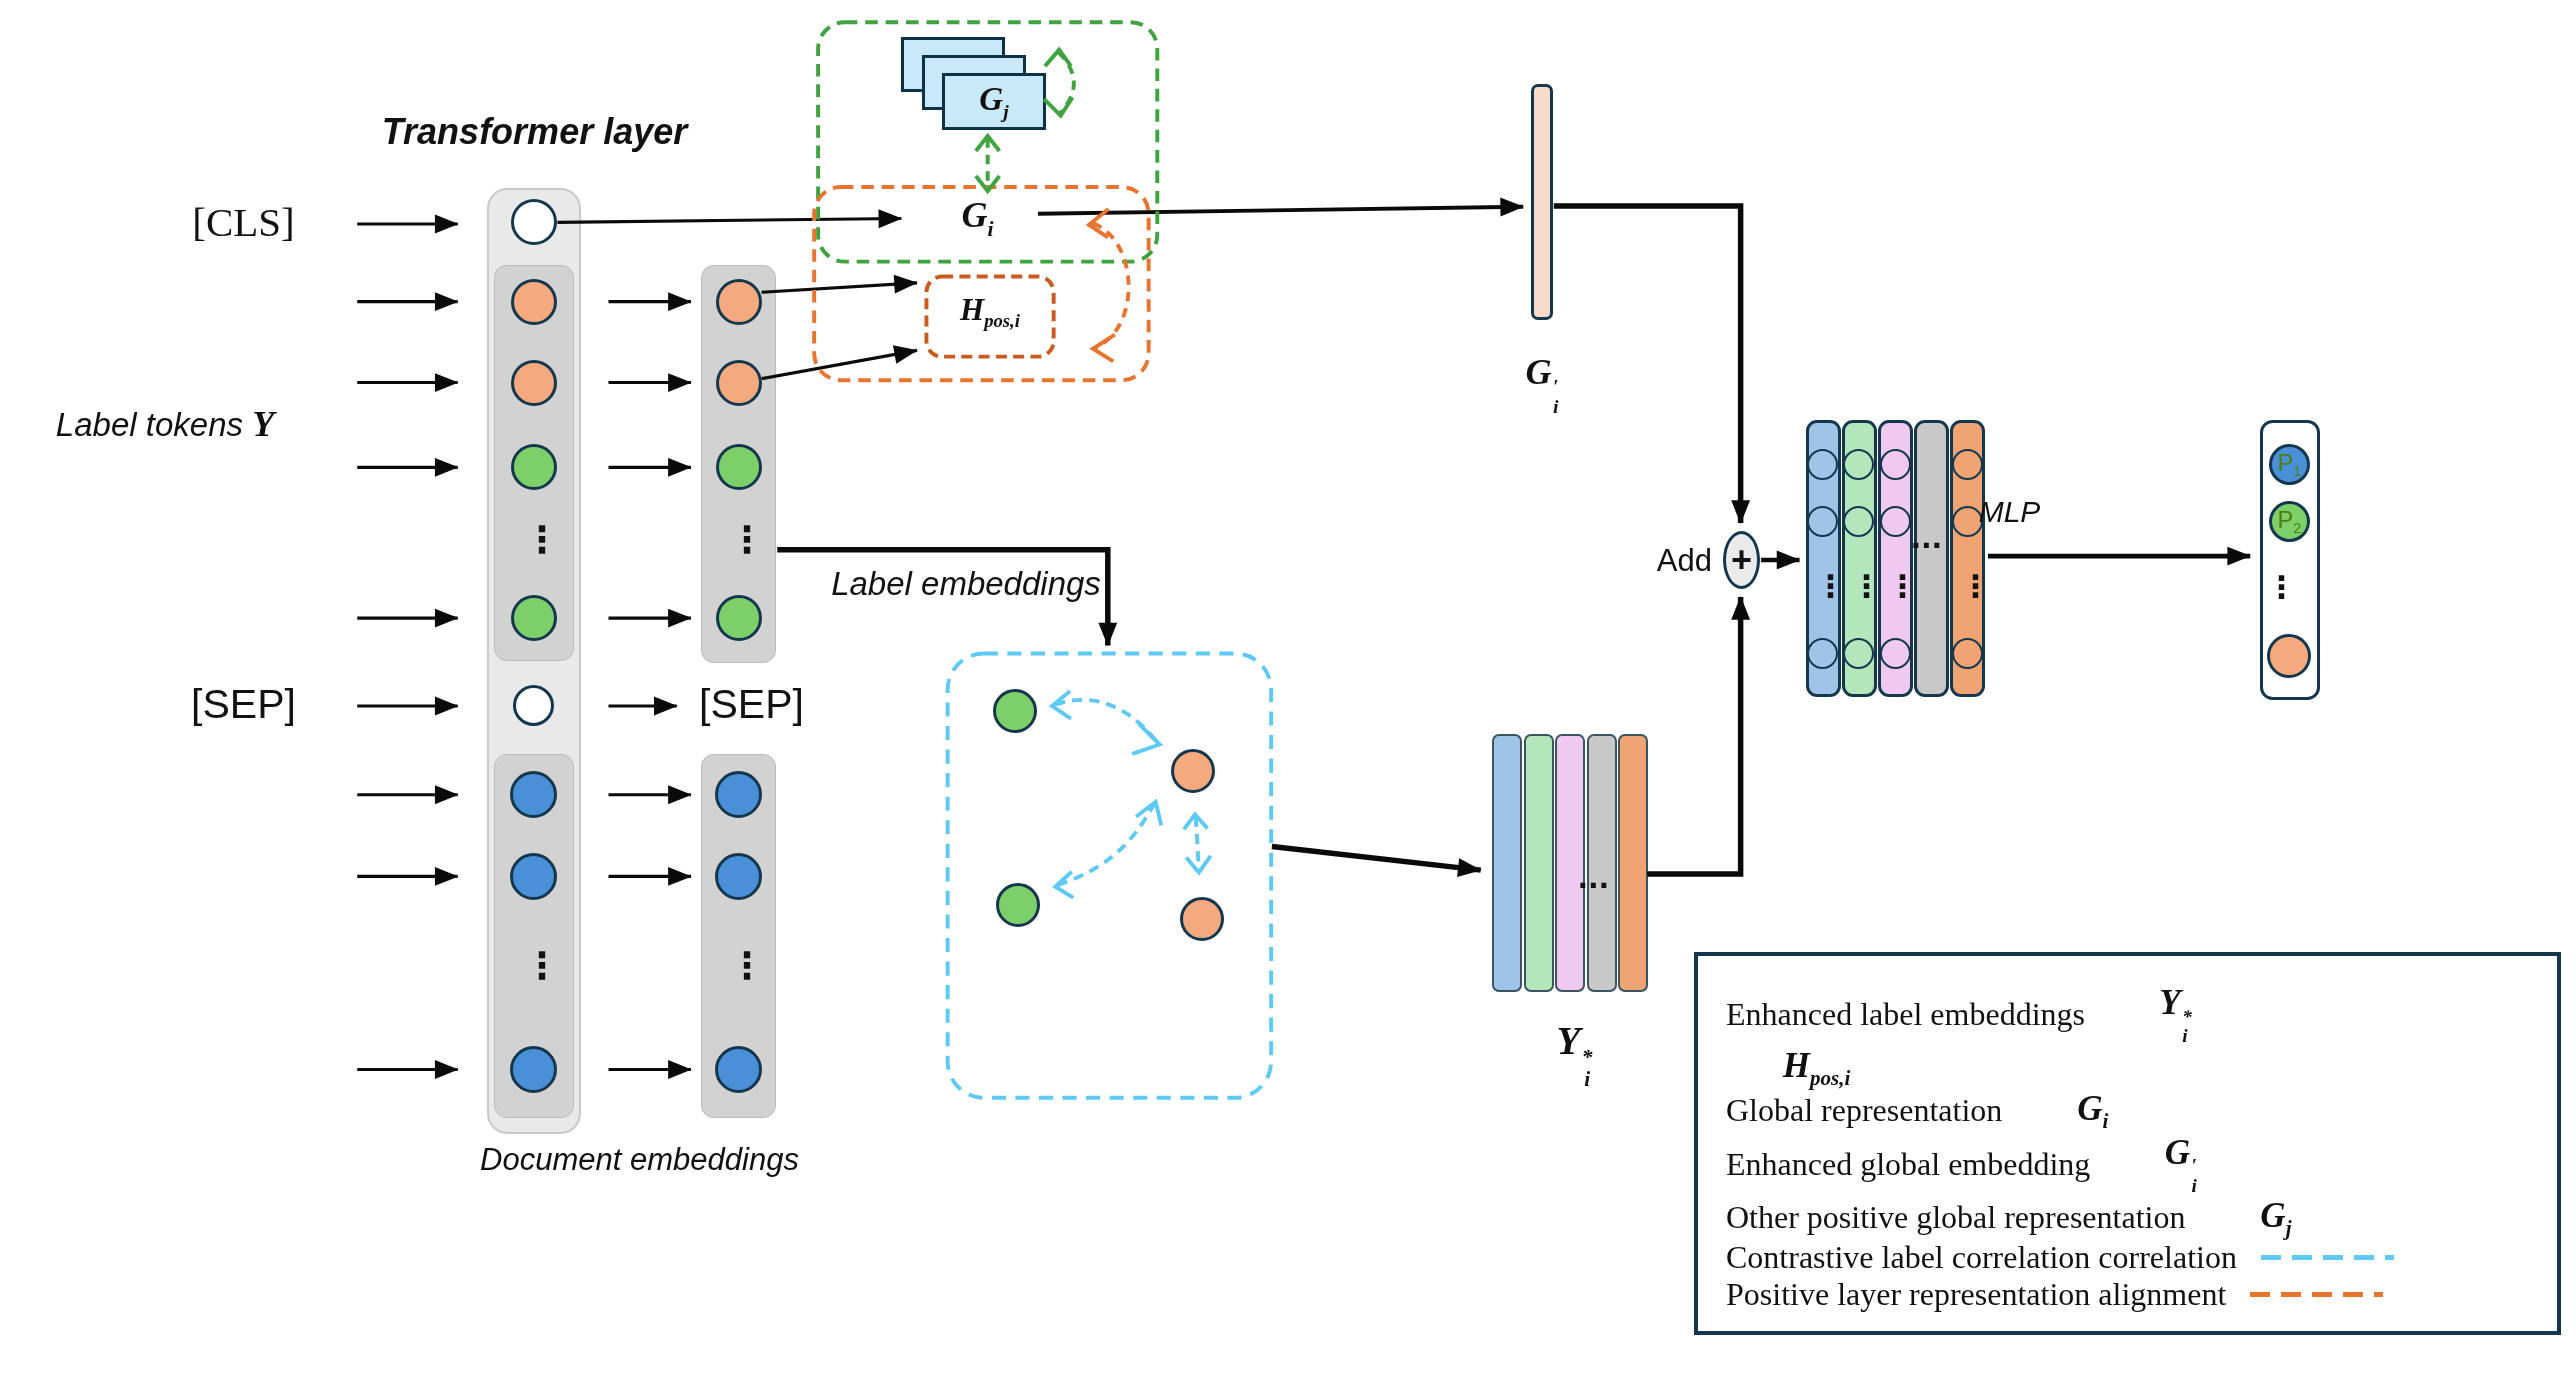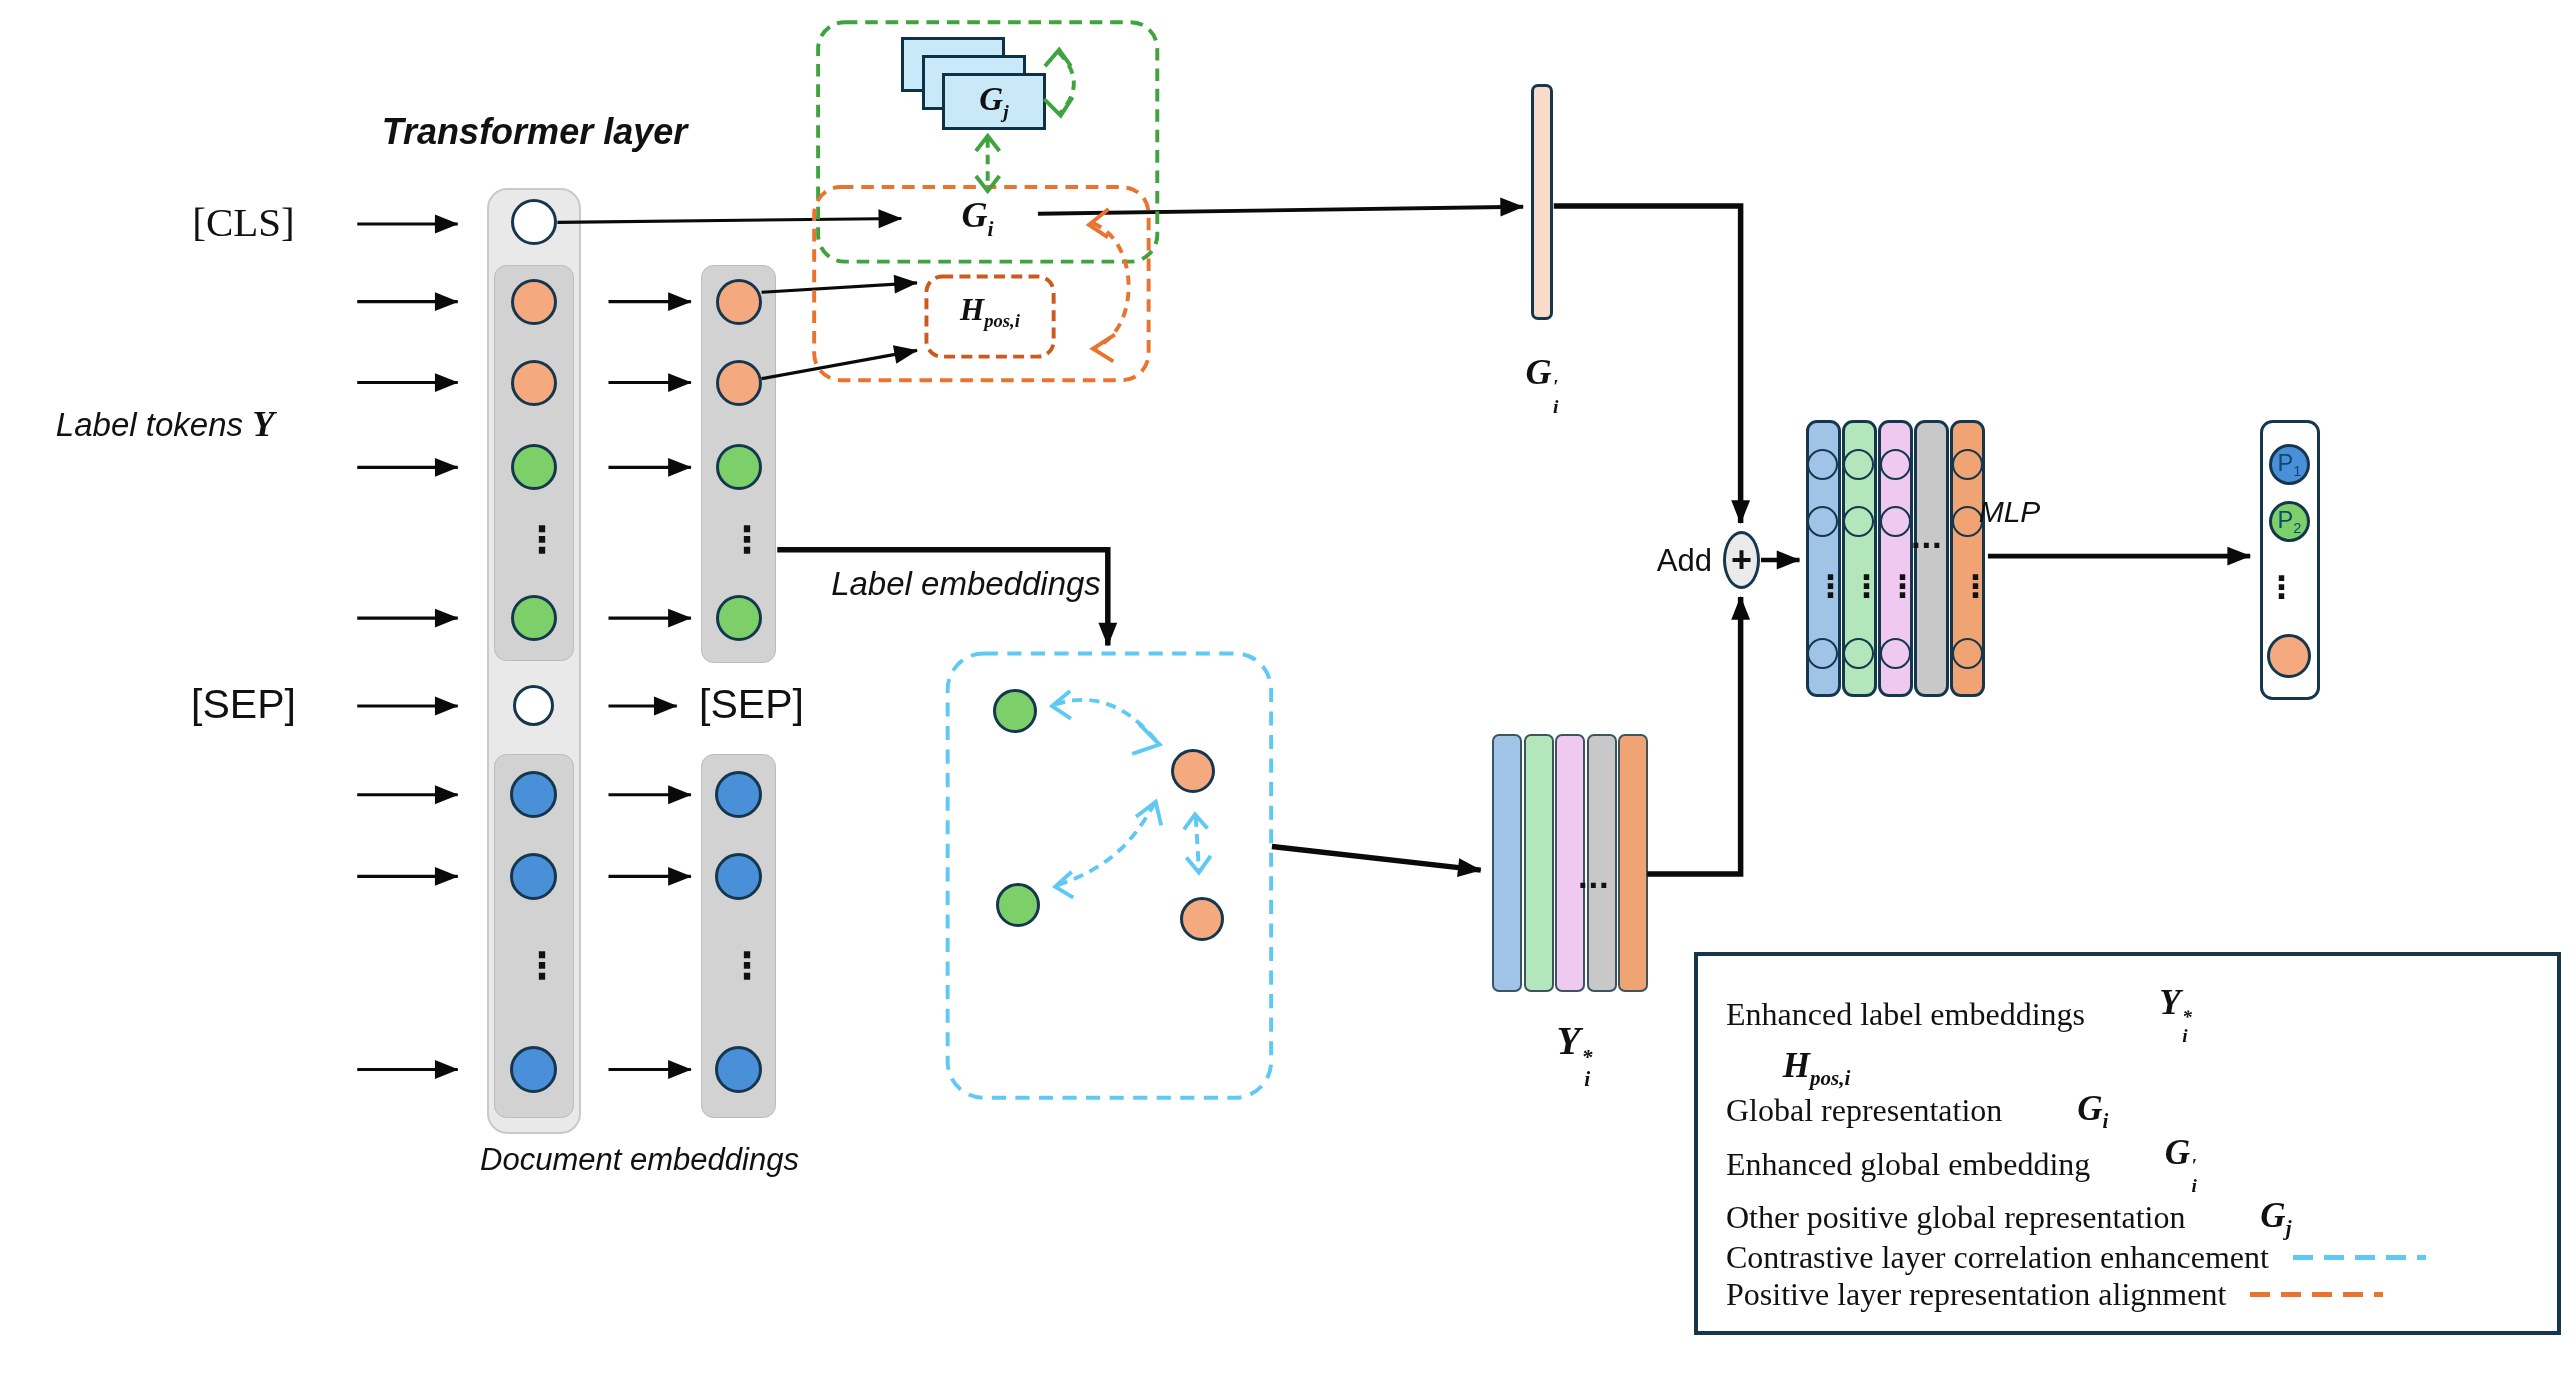--- a/index.html
+++ b/index.html
@@ -17,21 +17,21 @@
   .vdots{position:absolute;z-index:22;font:700 36px "DejaVu Sans",sans-serif;color:#111;line-height:1;}
   .hdots{position:absolute;z-index:22;font:700 35px "Liberation Sans",sans-serif;color:#111;
          line-height:1;letter-spacing:0.8px;}
   .bar{box-sizing:border-box;border:2.4px solid #3A5560;border-radius:7px;}
   .mcol{position:absolute;box-sizing:border-box;border:3.1px solid #14374D;border-radius:11px;z-index:10;}
   #ystar-stack{position:absolute;left:1492px;top:734px;width:157px;height:258px;display:flex;gap:1.6px;z-index:10;}
   #ystar-stack .bar{flex:0 0 30px;height:258px;}
   #pbox{position:absolute;left:2260px;top:420px;width:60px;height:280px;background:#fff;
         border:3.9px solid #14374D;border-radius:12.6px;box-sizing:border-box;z-index:10;}
   .plabel{position:absolute;z-index:24;font-family:"Liberation Sans",sans-serif;
-          font-size:23.6px;color:#0c4a6e;text-align:center;line-height:1;}
+          font-size:23.6px;color:#4d7c0f;text-align:center;line-height:1;}
   .plabel sub{font-size:0.62em;vertical-align:-0.35em;}
   #legend{position:absolute;left:1694px;top:952px;width:867px;height:383px;background:#fff;
           border:4.7px solid #14374D;box-sizing:border-box;z-index:15;
           display:flex;flex-direction:column;justify-content:space-between;
           padding:27px 30px 23.6px 28px;}
   .lrow{display:flex;align-items:center;}
   .lrow .ltext{font-family:"Liberation Serif",serif;font-size:32px;color:#111;white-space:nowrap;}
   .lrow .lsymcell{width:181px;display:flex;justify-content:center;align-items:center;}
   .lrow .sym{font-size:35px;}
   .swatch{width:133px;height:5.5px;}
@@ -126,21 +126,21 @@
             </span></span>
         </span>
       </div>
       <div class="lrow">
         <span class="ltext">Other positive global  representation</span>
         <span class="lsymcell">
           <span class="sym"><span>G</span><sub>j</sub></span>
         </span>
       </div>
       <div class="lrow">
-        <span class="ltext">Contrastive layer correlation enhancement</span>
+        <span class="ltext">Contrastive label correlation correlation</span>
         <span class="lsymcell">
           <span class="swatch" style="background: repeating-linear-gradient(90deg, rgb(94, 201, 244) 0px, rgb(94, 201, 244) 20.4px, transparent 20.4px, transparent 31px);"></span>
         </span>
       </div>
       <div class="lrow">
         <span class="ltext">Positive layer representation alignment</span>
         <span class="lsymcell">
           <span class="swatch" style="background: repeating-linear-gradient(90deg, rgb(232, 116, 47) 0px, rgb(232, 116, 47) 20.4px, transparent 20.4px, transparent 31px);"></span>
         </span>
       </div>

